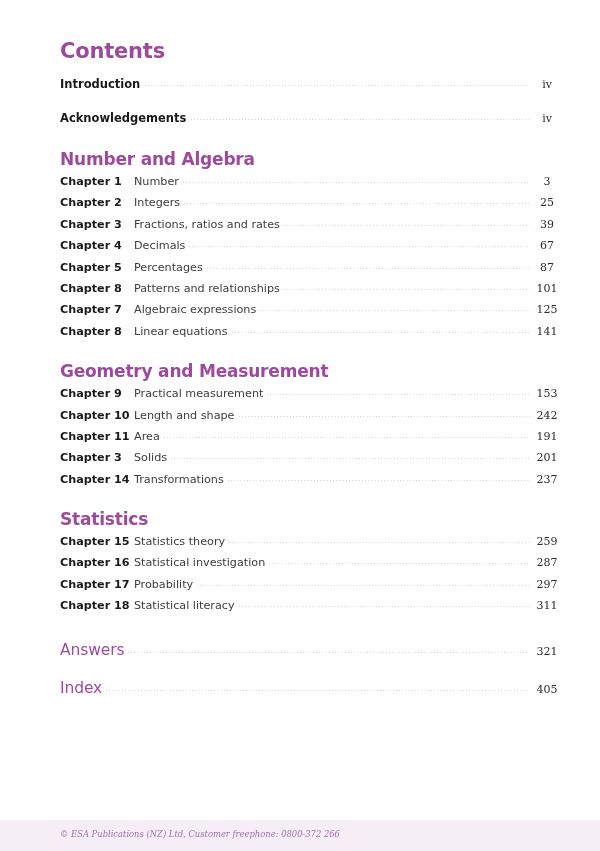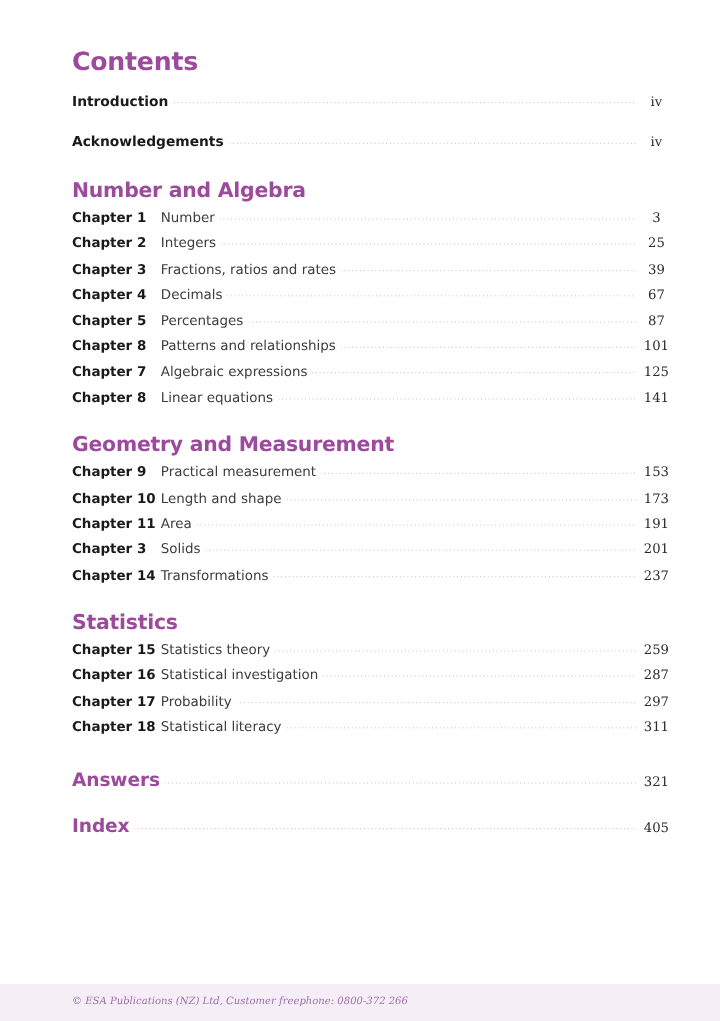--- a/index.html
+++ b/index.html
@@ -136,21 +136,21 @@
 
   
   .backmatter {
     margin-top: 22px;
   }
   .bm-row {
     height: 38px;
   }
   .bm-label {
     font-family: "DejaVu Sans", sans-serif;
-    font-weight: bold;
+    font-weight: normal;
     font-size: 15.5px;
     color: #9c4a9c;
     letter-spacing: -0.1px;
     white-space: nowrap;
     padding-right: 2px;
   }
   .bm-row .pnum {
     font-size: 11px;
   }
 
@@ -254,21 +254,21 @@
           <div class="row ch-row">
             <span class="ch-label">Chapter 9</span>
             <span class="ch-title">Practical measurement</span>
             <span class="leader"></span>
             <span class="pnum">153</span>
           </div>
           <div class="row ch-row">
             <span class="ch-label">Chapter 10</span>
             <span class="ch-title">Length and shape</span>
             <span class="leader"></span>
-            <span class="pnum">173</span>
+            <span class="pnum">242</span>
           </div>
           <div class="row ch-row">
             <span class="ch-label">Chapter 11</span>
             <span class="ch-title">Area</span>
             <span class="leader"></span>
             <span class="pnum">191</span>
           </div>
           <div class="row ch-row">
             <span class="ch-label">Chapter 3</span>
             <span class="ch-title">Solids</span>

